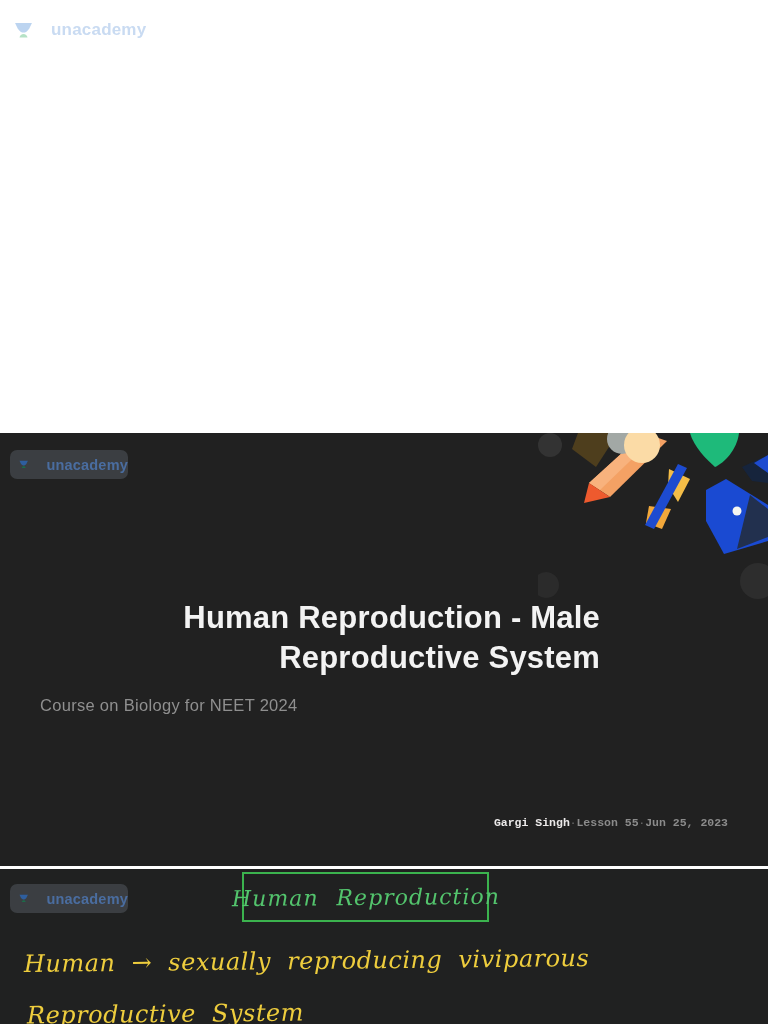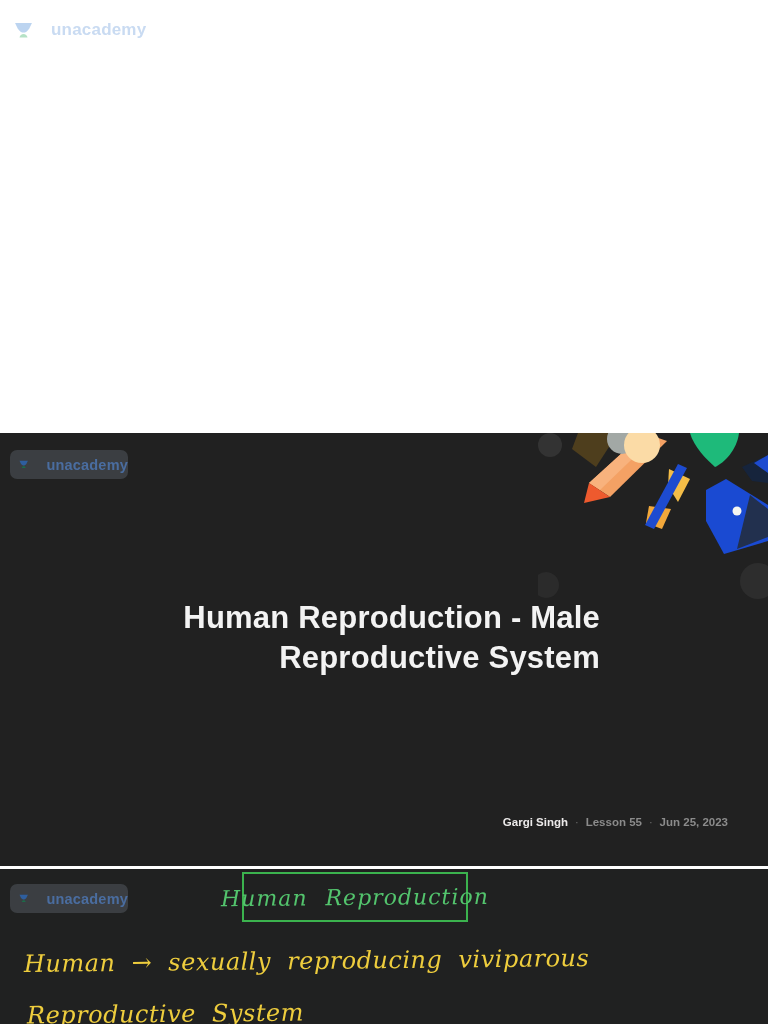--- a/index.html
+++ b/index.html
@@ -31,31 +31,32 @@
   .title-block{position:absolute;left:40px;top:165px;width:560px;text-align:right;}
   .title-line{
     margin:0;font-size:31px;line-height:40px;font-weight:bold;
     color:#f3f3f3;letter-spacing:.2px;
   }
   .subtitle{
     position:absolute;left:40px;top:263px;margin:0;
     font-size:16.5px;color:#8f8f8f;letter-spacing:.3px;
   }
   .meta-row{
-    position:absolute;right:40px;top:383px;display:flex;align-items:center;gap:7px;
+    position:absolute;right:40px;top:383px;display:flex;align-items:center;
     font-size:11.5px;
+    font-family:Liberation Mono, monospace;
   }
   .meta-author{color:#eceaea;font-weight:bold;}
   .meta-dim{color:#8b8b8b;font-weight:bold;}
   .meta-dot{color:#6f6f6f;font-size:11px;}
 
   
   .hand{font-family:"DejaVu Serif", serif;font-style:italic;}
   .green-box{
-    position:absolute;left:242px;top:3px;width:226px;height:50px;
+    position:absolute;left:242px;top:3px;width:247px;height:50px;
     border:2px solid #3bb34e;box-sizing:border-box;
     display:flex;align-items:center;justify-content:center;
   }
   .green-box-text{
     color:#53c46d;font-size:22px;letter-spacing:1px;word-spacing:10px;
     transform:rotate(-.5deg);white-space:nowrap;
   }
   .note-line{
     position:absolute;color:#eecd3d;font-size:24px;letter-spacing:.5px;
     word-spacing:8px;white-space:nowrap;transform:rotate(-.6deg);
@@ -113,20 +114,21 @@
       <polygon points="111,73 133,76 124,96 108,90" fill="#f2a83b"></polygon>
       <polygon points="140,31 149,35 116,96 107,92" fill="#1d4bd0"></polygon>
     </g>
   </svg>
 
   <div class="title-block">
     <h1 class="title-line">Human Reproduction - Male</h1>
     <h1 class="title-line">Reproductive System</h1>
   </div>
 
+  <p class="subtitle">Course on Biology for NEET 2024</p>
 
   <div class="meta-row">
     <span class="meta-author">Gargi Singh</span>
     <span class="meta-dot">·</span>
     <span class="meta-dim">Lesson 55</span>
     <span class="meta-dot">·</span>
     <span class="meta-dim">Jun 25, 2023</span>
   </div>
 </section>
 

